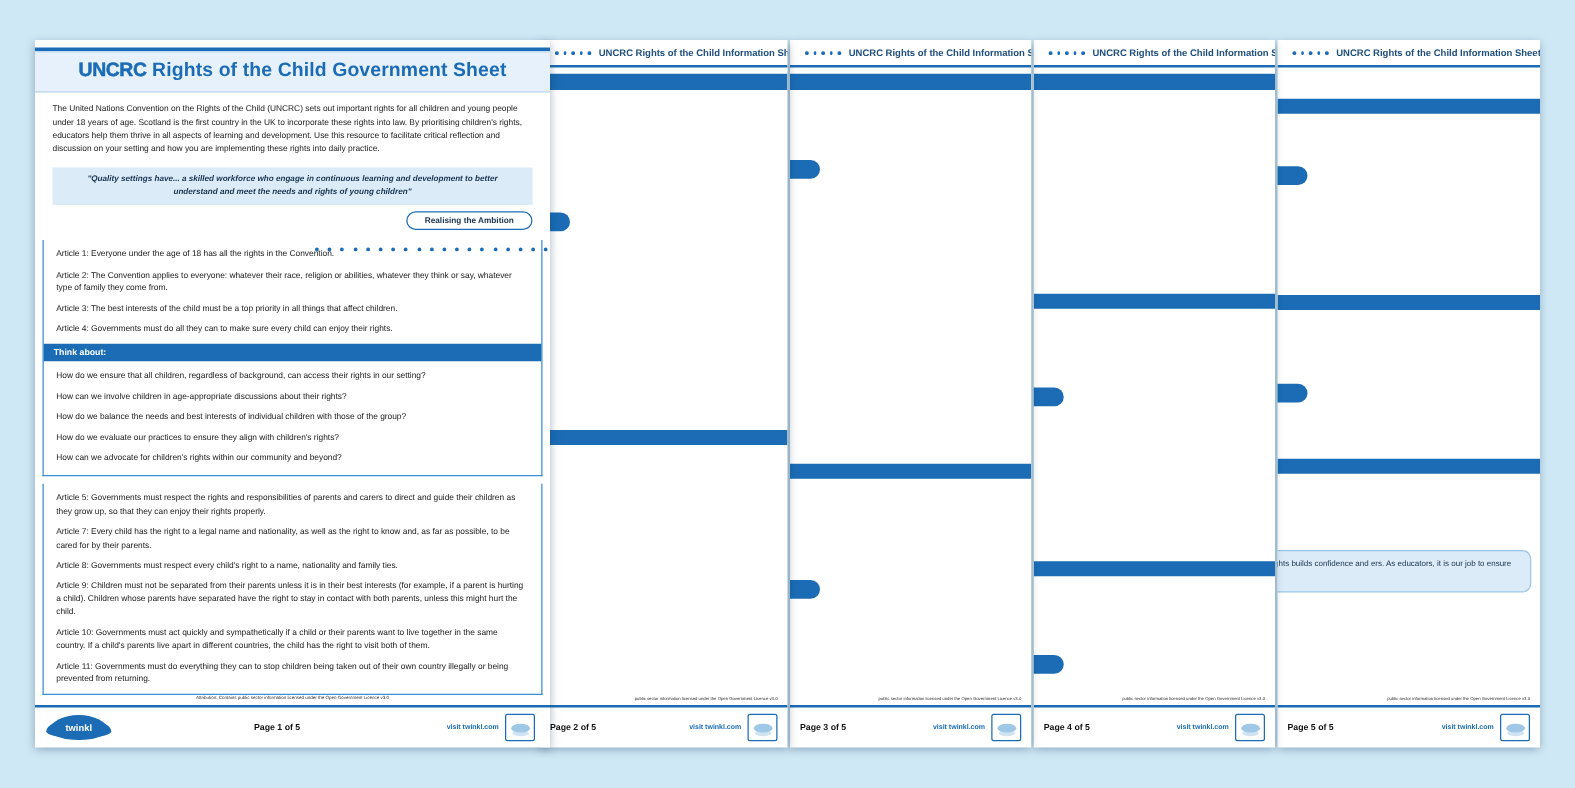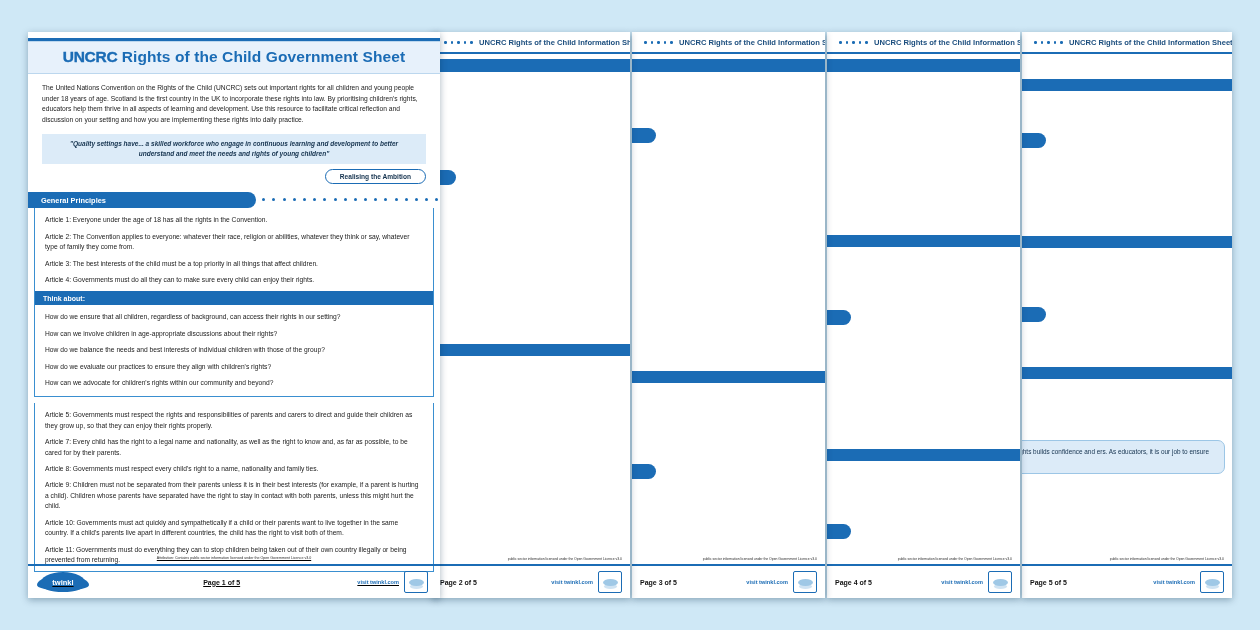--- a/index.html
+++ b/index.html
@@ -76,21 +76,21 @@
   }
   .p1-box p{margin:0 0 6px 0;font-size:6.7px;line-height:10.4px;color:#1a1a1a;}
   .p1-think{
     height:14px;background:#1b6cb5;color:#fff;font-size:7px;font-weight:bold;
     display:flex;align-items:center;padding-left:8px;margin:2px -10px 7px -10px;
   }
   .p1-dotrow{position:absolute;display:flex;gap:7.2px;}
   .p1-dotrow i{width:3px;height:3px;background:#1b6cb5;border-radius:50%;display:block;}
 
   
-  .foot{position:absolute;left:0;right:0;bottom:0;text-decoration:underline;}
+  .foot{position:absolute;left:0;right:0;bottom:0;}
   .foot .credit{
     text-align:center;font-size:3.6px;color:#2b2b2b;padding:0 10px 3px 10px;line-height:6px;
   }
   .foot .frule{height:2px;background:#1b6cb5;}
   .foot .frow{
     height:32px;display:flex;align-items:center;justify-content:space-between;padding:0 12px;
   }
   .logo{
     width:46px;height:20px;background:#1b6cb5;color:#fff;font-size:7.5px;font-weight:bold;
     display:flex;align-items:center;justify-content:center;
@@ -402,21 +402,20 @@
     </div>
 
     <div class="p1-intro">The United Nations Convention on the Rights of the Child (UNCRC) sets out important rights for all children and young people under 18 years of age. Scotland is the first country in the UK to incorporate these rights into law. By prioritising children's rights, educators help them thrive in all aspects of learning and development. Use this resource to facilitate critical reflection and discussion on your setting and how you are implementing these rights into daily practice.</div>
 
     <div class="quote">"Quality settings have... a skilled workforce who engage in continuous learning and development to better understand and meet the needs and rights of young children"</div>
     <div class="ambition">
       <span>Realising the Ambition</span>
     </div>
 
     <div class="p1-sec" style="position:relative;">
-      <div class="p1-sechead">General Principles</div>
       <div class="p1-dotrow" style="left:224px;top:6px;">
         <i></i>
           <i></i>
           <i></i>
           <i></i>
           <i></i>
           <i></i>
           <i></i>
           <i></i>
           <i></i>

